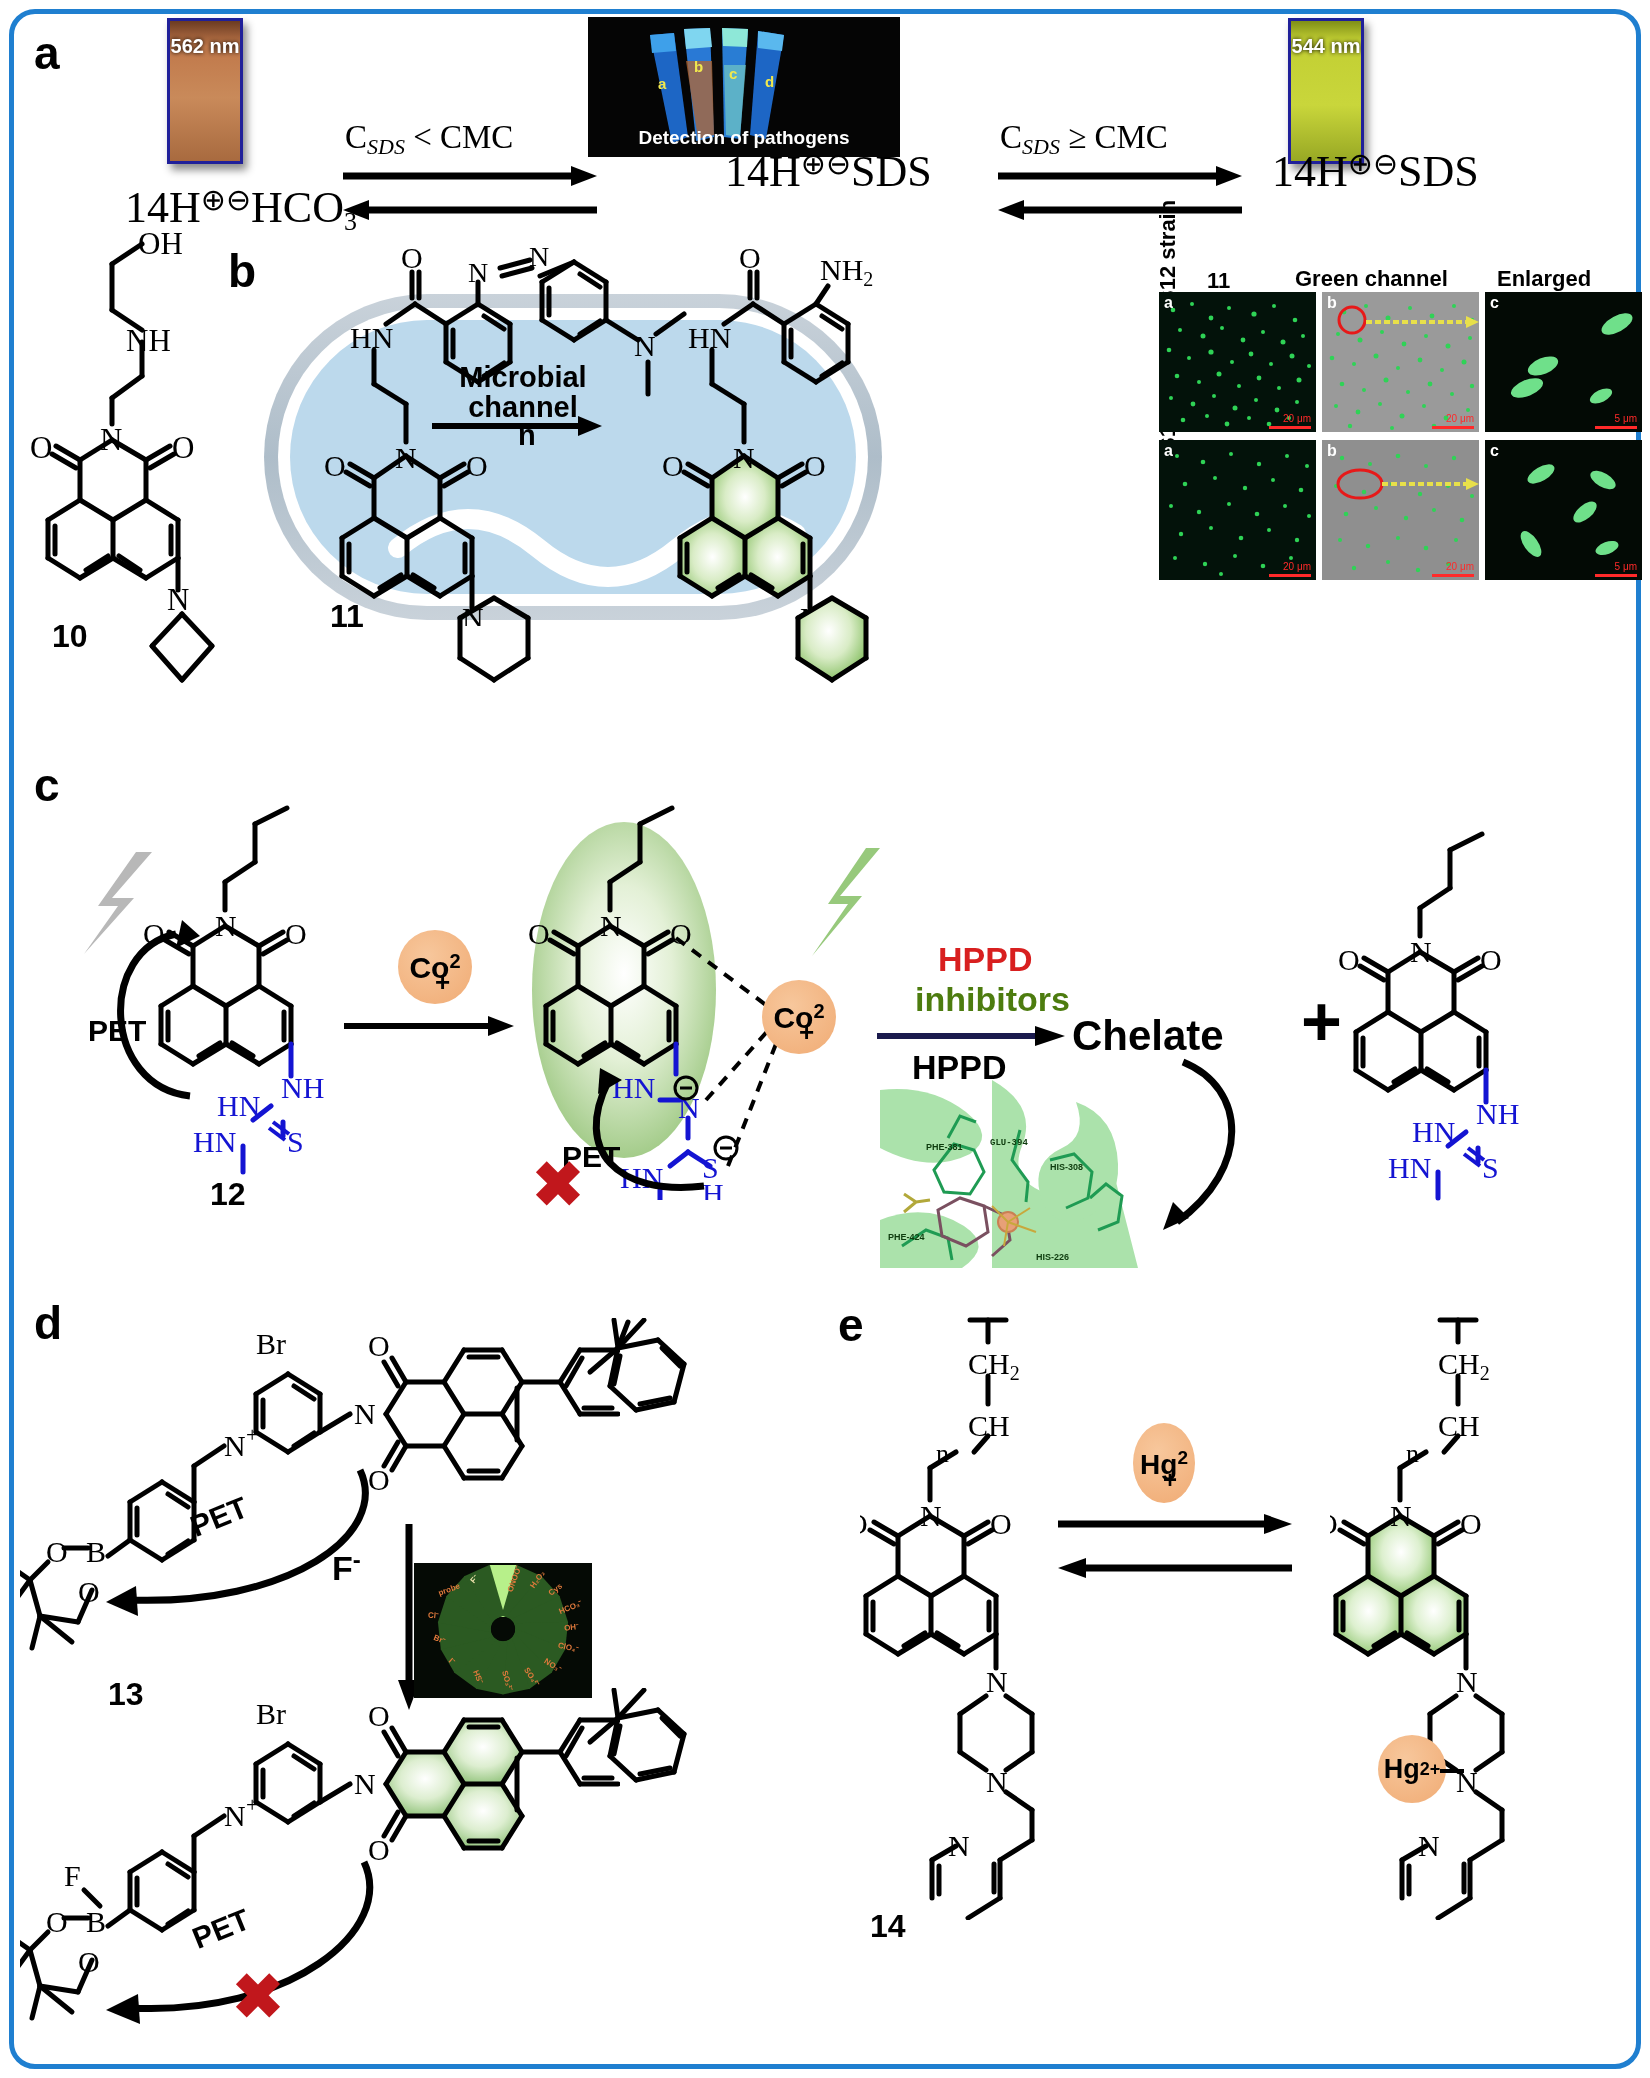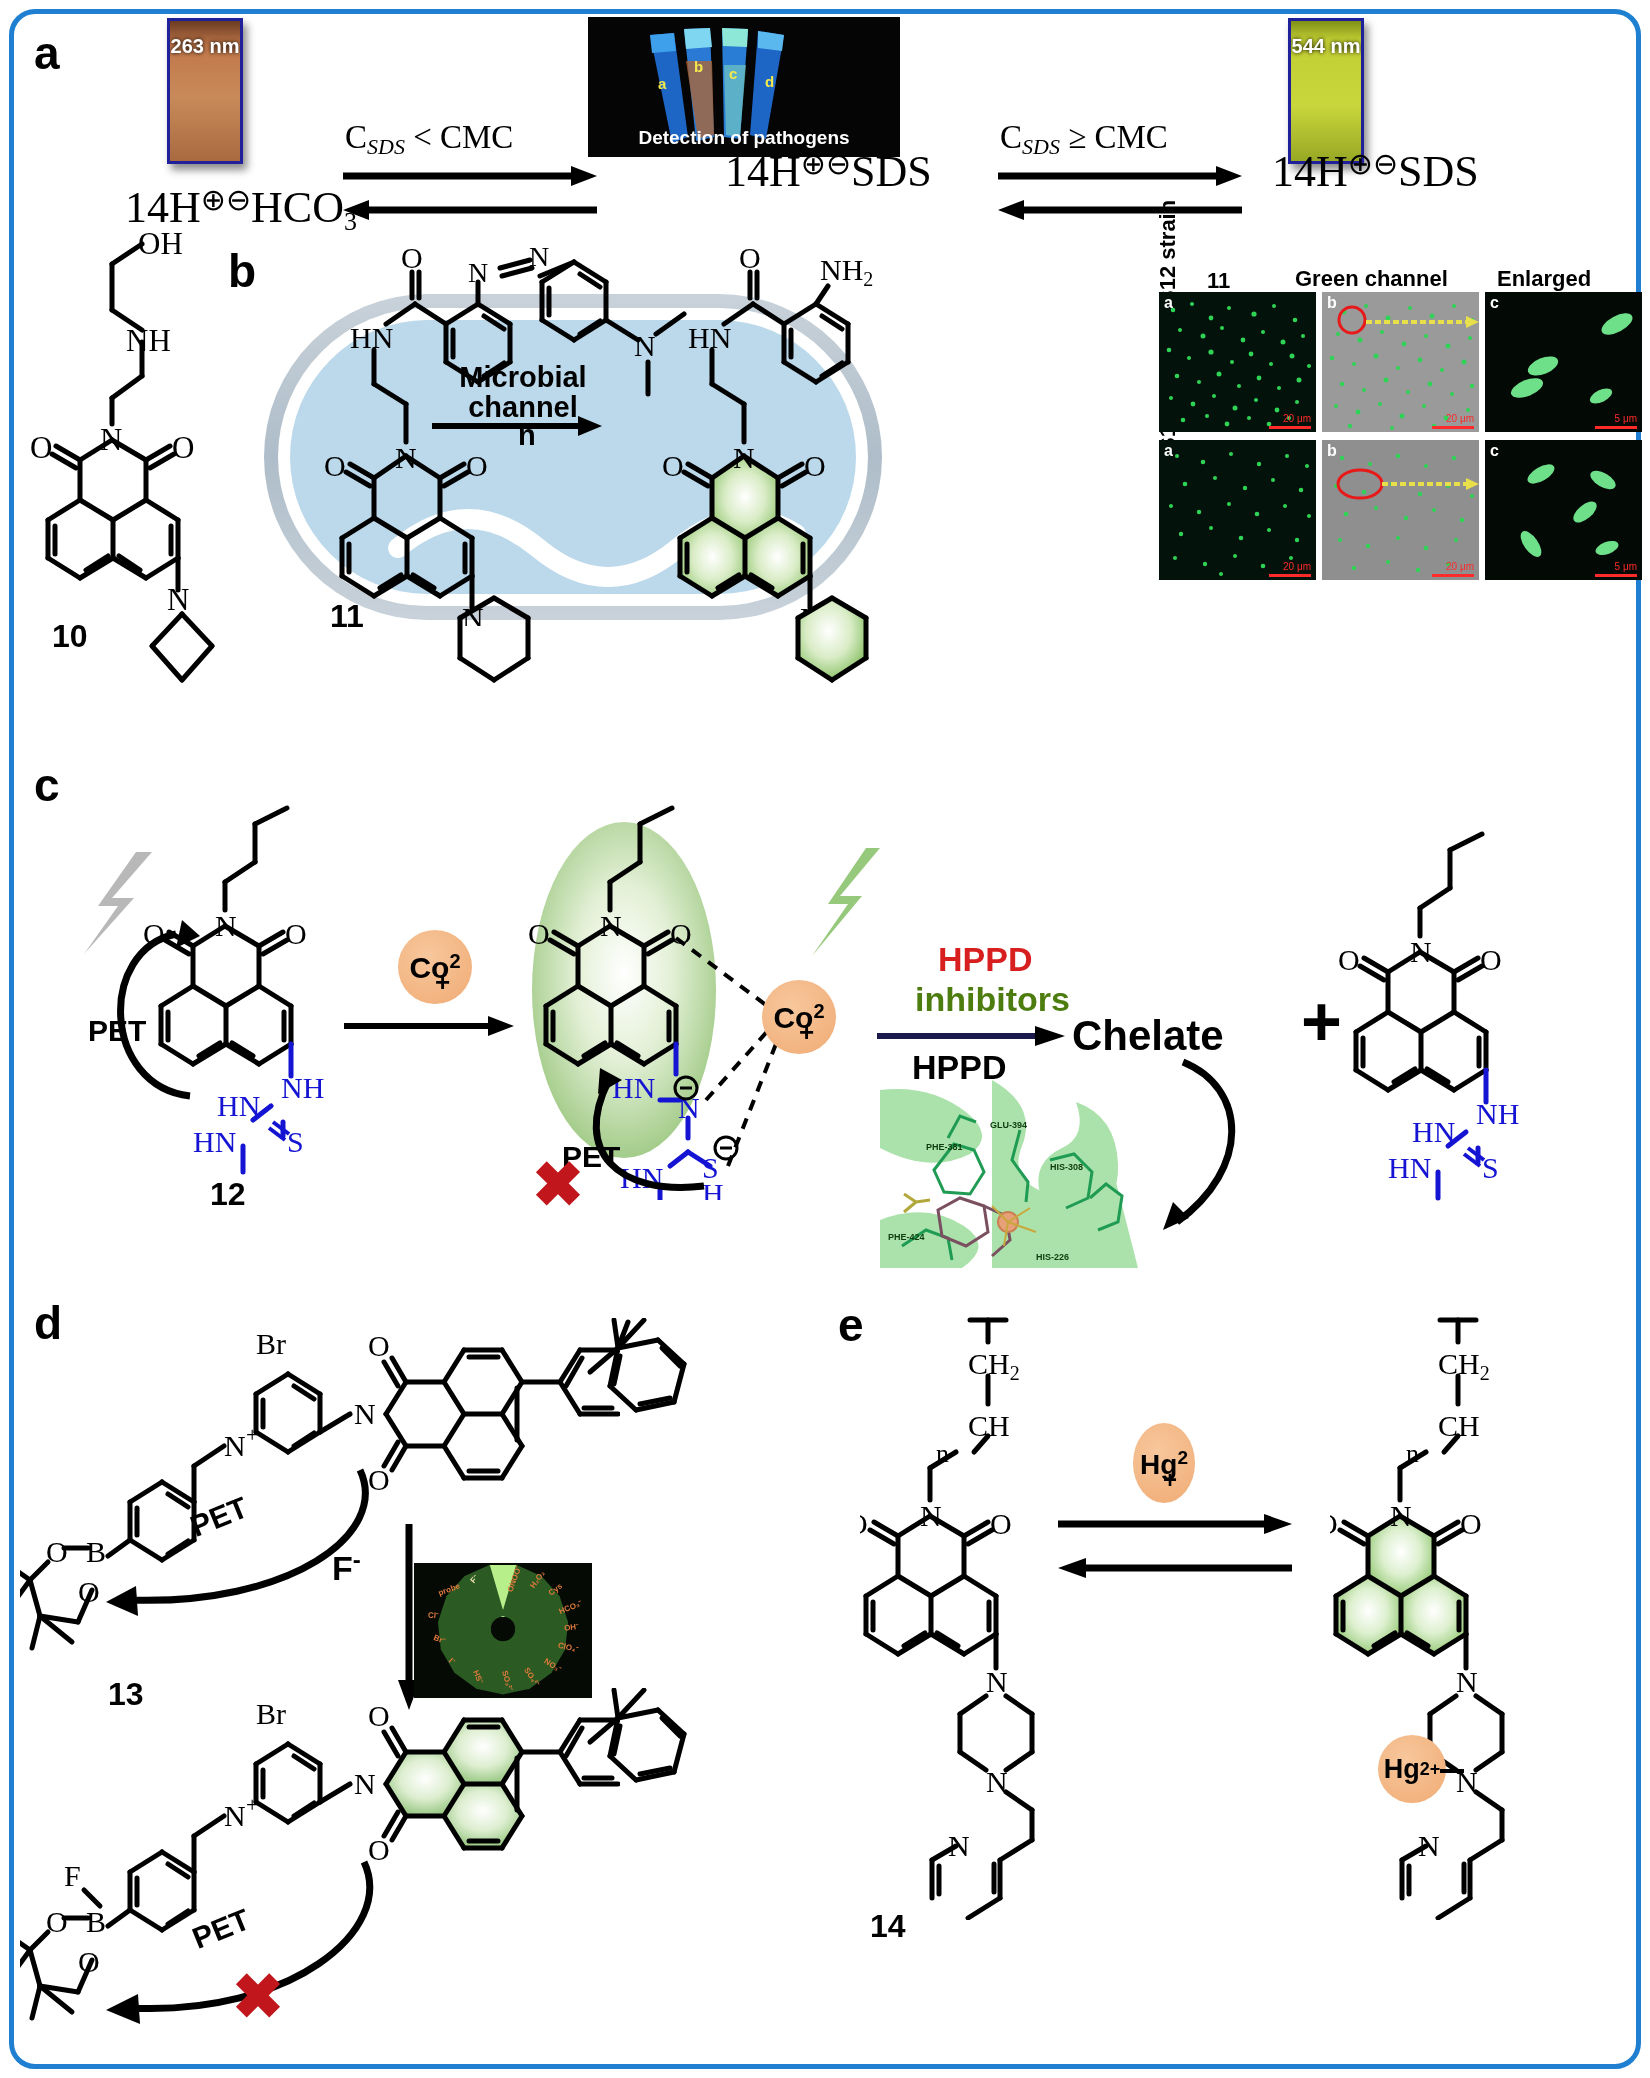--- a/index.html
+++ b/index.html
@@ -79,21 +79,21 @@
 </head>
 <body>
 
 <div id="fig">
 
   <div class="frame"></div>
 
   <div class="panel-letter" style="left:34px;top:30px;">a</div>
 
   <div class="photo cuv" style="left:167px;top:18px;width:70px;height:140px;background:linear-gradient(180deg,#6b3b22 0%,#c0784a 18%,#c98a5a 55%,#a86a3f 100%);">
-    <div class="capt">263 nm</div>
+    <div class="capt">562 nm</div>
   </div>
 
   <div class="photo blackbox" style="left:588px;top:17px;width:312px;height:140px;">
     <svg width="312" height="140" viewBox="0 0 312 140">
       <rect width="312" height="140" fill="#050505"></rect>
       <g>
         <polygon points="62,18 86,16 100,120 84,126" fill="#1f6fd6" opacity=".92"></polygon>
         <polygon points="62,18 86,16 88,34 64,36" fill="#3ea0ea"></polygon>
         <polygon points="96,12 122,11 126,120 108,124" fill="#2b7fe0" opacity=".95"></polygon>
         <polygon points="96,12 122,11 124,30 98,32" fill="#7fd6f0"></polygon>
@@ -817,21 +817,21 @@
       </g>
       <circle cx="128" cy="142" r="10" fill="#e7a077" stroke="#c98053" stroke-width="2"></circle>
       <g stroke="#c8a83c" stroke-width="2" fill="none">
         <line x1="128" y1="142" x2="112" y2="126"></line>
         <line x1="128" y1="142" x2="150" y2="128"></line>
         <line x1="128" y1="142" x2="156" y2="152"></line>
         <line x1="128" y1="142" x2="124" y2="166"></line>
       </g>
     </svg>
     <div class="res" style="left:46px;top:62px;">PHE-381</div>
-    <div class="res" style="left:110px;top:40px;">GLU-394</div>
+    <div class="res" style="left:110px;top:58px;font-family:Liberation Mono, monospace;">GLU-394</div>
     <div class="res" style="left:148px;top:82px;padding-left:22px;">HIS-308</div>
     <div class="res" style="left:8px;top:152px;">PHE-424</div>
     <div class="res" style="left:156px;top:172px;">HIS-226</div>
   </div>
 
   <svg class="abs" style="left:1155px;top:1052px;" width="150" height="190">
     <path d="M28 10 C 92 36, 96 116, 22 170" stroke="#000" stroke-width="7" fill="none"></path>
     <polygon points="34,166 8,178 18,150" fill="#000"></polygon>
   </svg>
 

